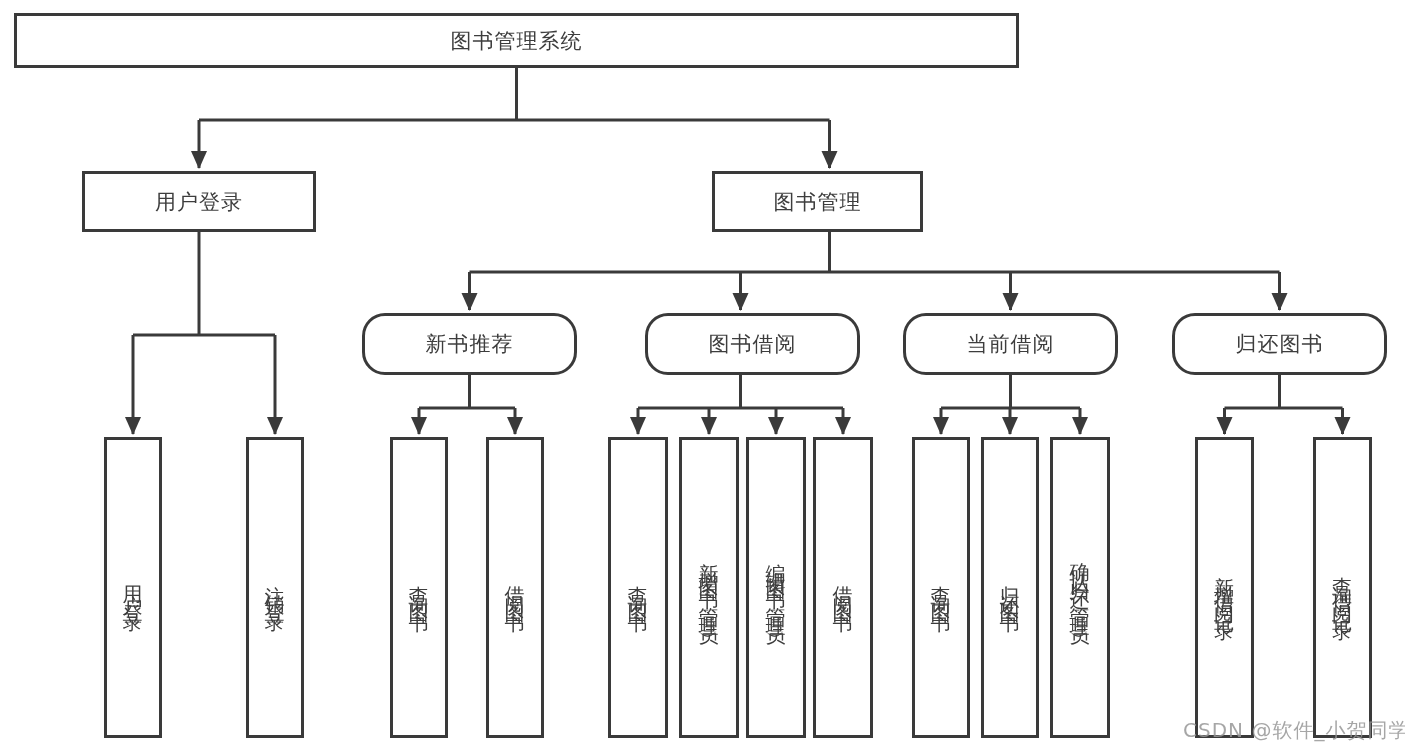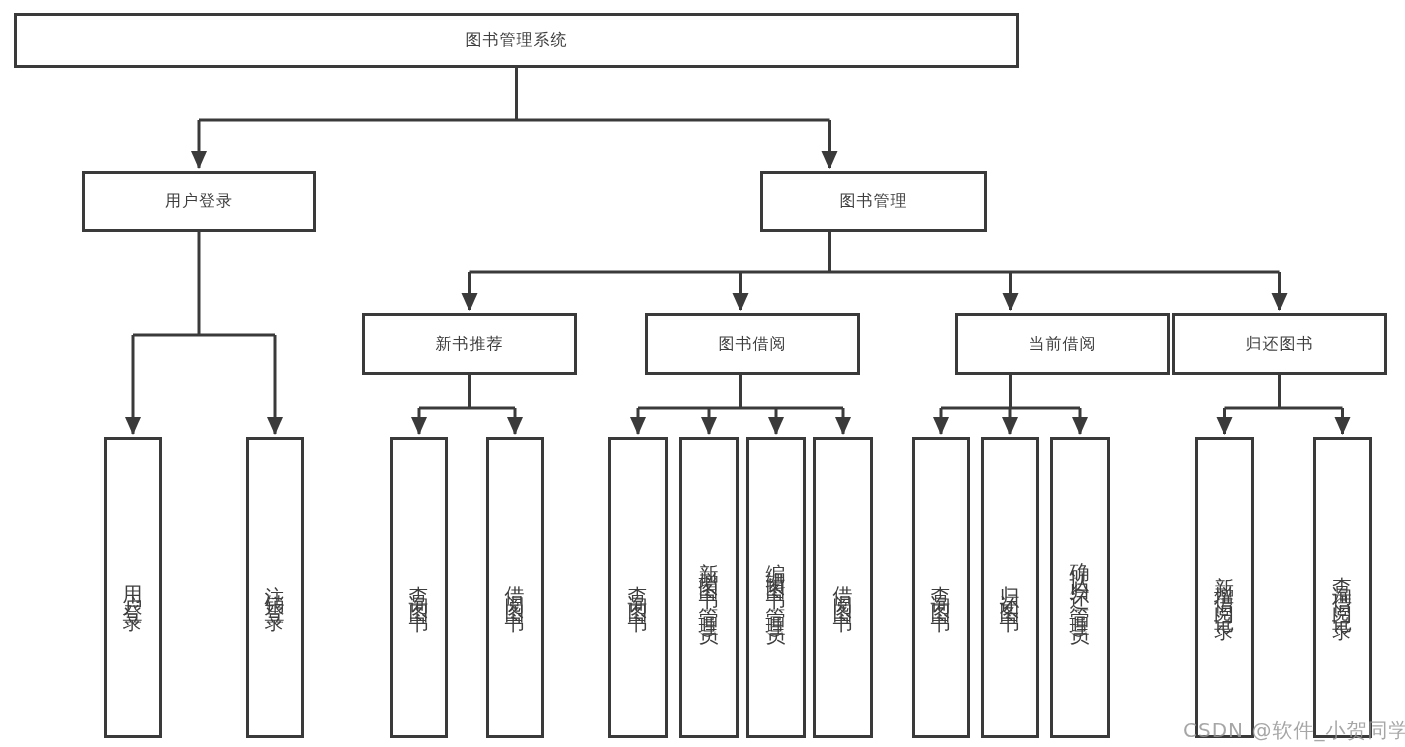--- a/index.html
+++ b/index.html
@@ -25,40 +25,40 @@
     position: absolute;
     box-sizing: border-box;
     background: #ffffff;
     border: 3px solid #3a3a3a;
     display: flex;
     align-items: center;
     justify-content: center;
     color: #3d3d3d;
   }
   .hnode {
-    font-size: 16px;
+    font-size: 21px;
     letter-spacing: 1px;
   }
   .vnode .vtext {
     writing-mode: vertical-rl;
     text-orientation: mixed;
     font-size: 20px;
     line-height: 1;
     letter-spacing: 9px;
     color: #3d3d3d;
     white-space: nowrap;
   }
   .root-box   { left: 14px;  top: 13px;  width: 1005px; height: 55px; }
   .n-login    { left: 82px;  top: 171px; width: 234px;  height: 61px; }
-  .n-bookmgmt { left: 712px; top: 171px; width: 227px;  height: 61px; margin-left: 48px; }
-
-  .l3 { top: 313px; width: 215px; height: 62px; }
+  .n-bookmgmt { left: 712px; top: 171px; width: 211px;  height: 61px; }
+
+  .l3 { top: 313px; width: 215px; height: 62px; border-radius: 23px; }
   .n-newbook  { left: 362px; }
   .n-borrow   { left: 633px; margin-left: 12px; }
-  .n-current  { left: 955px; text-align: center; }
+  .n-current  { left: 903px; text-align: center; }
   .n-records  { left: 1172px; }
 
   .l4 { top: 437px; width: 58px; height: 301px; }
   .c-a1 { left: 104px; }
   .c-a2 { left: 246px; }
   .c-b1 { left: 390px; }
   .c-b2 { left: 486px; }
   .c-c1 { left: 608px;  width: 60px; }
   .c-c2 { left: 679px;  width: 60px; }
   .c-c3 { left: 746px;  width: 60px; }

